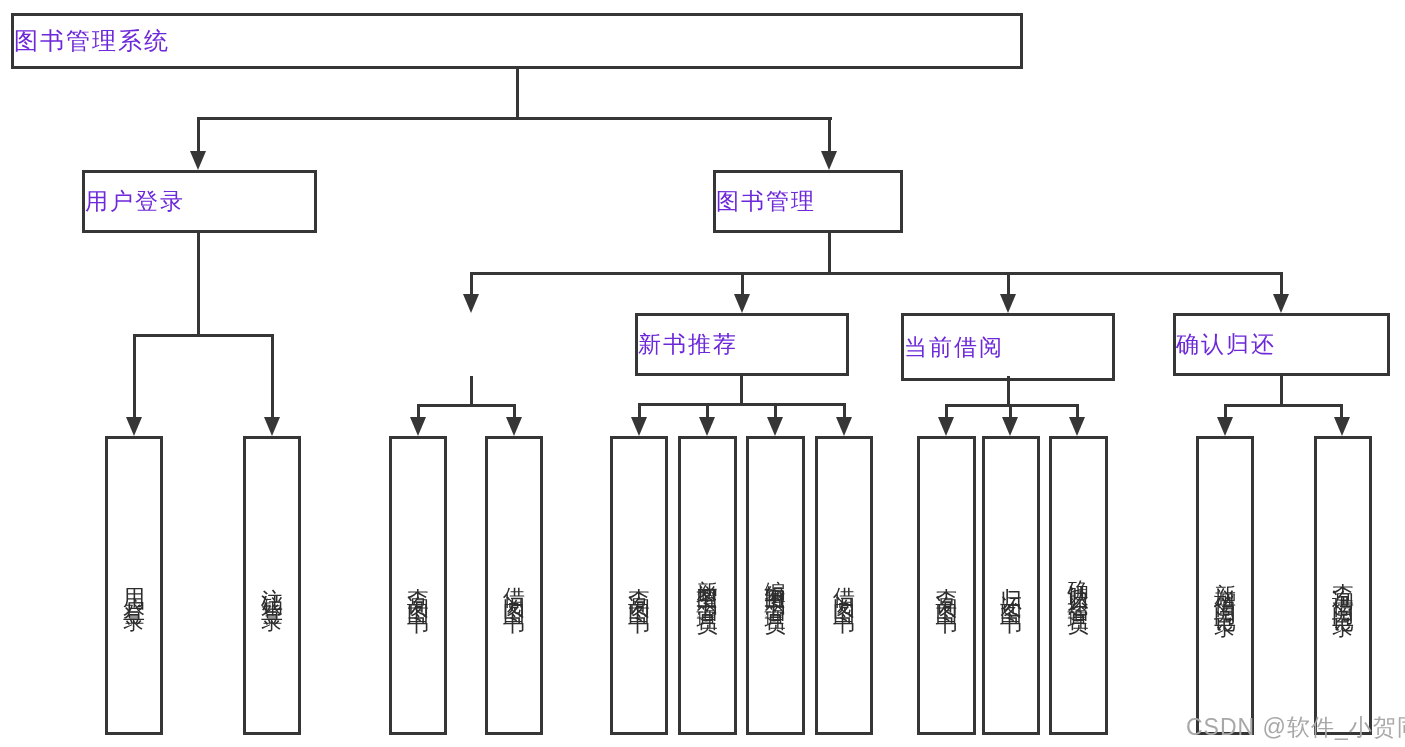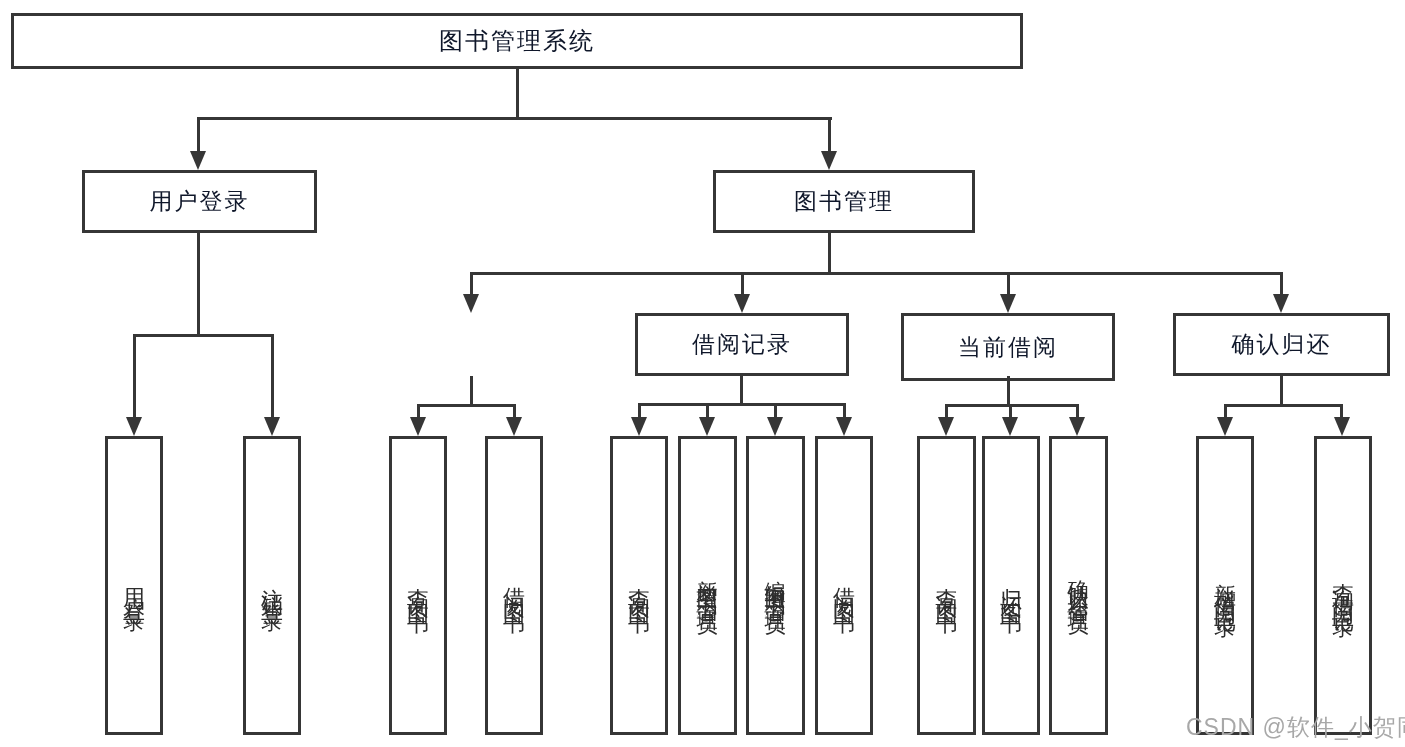--- a/index.html
+++ b/index.html
@@ -11,22 +11,22 @@
     font-family: "Liberation Sans", sans-serif;
     overflow: hidden;
   }
   .box {
     position: absolute;
     box-sizing: border-box;
     border: 3px solid #363636;
     background: #ffffff;
     display: flex;
     align-items: center;
-    justify-content: center;
-    color: #0f172a;
+    justify-content: flex-start;
+    color: #6d28d9;
     font-size: 23px;
     letter-spacing: 2px;
     white-space: nowrap;
   }
   .vbox {
     position: absolute;
     box-sizing: border-box;
     border: 3px solid #363636;
     background: #ffffff;
     display: flex;
@@ -71,21 +71,21 @@
   <div class="vl" style="left:516px; top:69px;  height:49px;"></div>
   <div class="hl" style="left:197px; top:117px; width:635px;"></div>
   <div class="vl" style="left:197px; top:117px; height:35px;"></div>
   <div class="arr" style="left:190px; top:151px;"></div>
   <div class="vl" style="left:828px; top:117px; height:35px;"></div>
   <div class="arr" style="left:821px; top:151px;"></div>
 
   <div class="box" style="left:82px; top:170px; width:235px; height:63px;">
     <span>用户登录</span>
   </div>
-  <div class="box" style="left:713px; top:170px; width:262px; height:63px;">
+  <div class="box" style="left:713px; top:170px; width:190px; height:63px;">
     <span>图书管理</span>
   </div>
 
   <div class="vl" style="left:197px; top:233px; height:102px;"></div>
   <div class="hl" style="left:133px; top:334px; width:141px;"></div>
   <div class="vl" style="left:133px; top:334px; height:84px;"></div>
   <div class="arr" style="left:126px; top:417px;"></div>
   <div class="vl" style="left:271px; top:334px; height:84px;"></div>
   <div class="arr" style="left:264px; top:417px;"></div>
 
@@ -94,21 +94,21 @@
   <div class="vl" style="left:470px;  top:272px; height:26px;"></div>
   <div class="arr" style="left:463px;  top:294px;"></div>
   <div class="vl" style="left:741px;  top:272px; height:26px;"></div>
   <div class="arr" style="left:734px;  top:294px;"></div>
   <div class="vl" style="left:1007px; top:272px; height:26px;"></div>
   <div class="arr" style="left:1000px; top:294px;"></div>
   <div class="vl" style="left:1280px; top:272px; height:26px;"></div>
   <div class="arr" style="left:1273px; top:294px;"></div>
 
   <div class="box" style="left:635px; top:313px; width:214px; height:63px;">
-    <span>借阅记录</span>
+    <span>新书推荐</span>
   </div>
   <div class="box" style="left:901px; top:313px; width:214px; height:68px;">
     <span>当前借阅</span>
   </div>
   <div class="box" style="left:1173px; top:313px; width:217px; height:63px;">
     <span>确认归还</span>
   </div>
 
   <div class="vl" style="left:470px; top:376px; height:31px;"></div>
   <div class="hl" style="left:417px; top:404px; width:99px;"></div>

